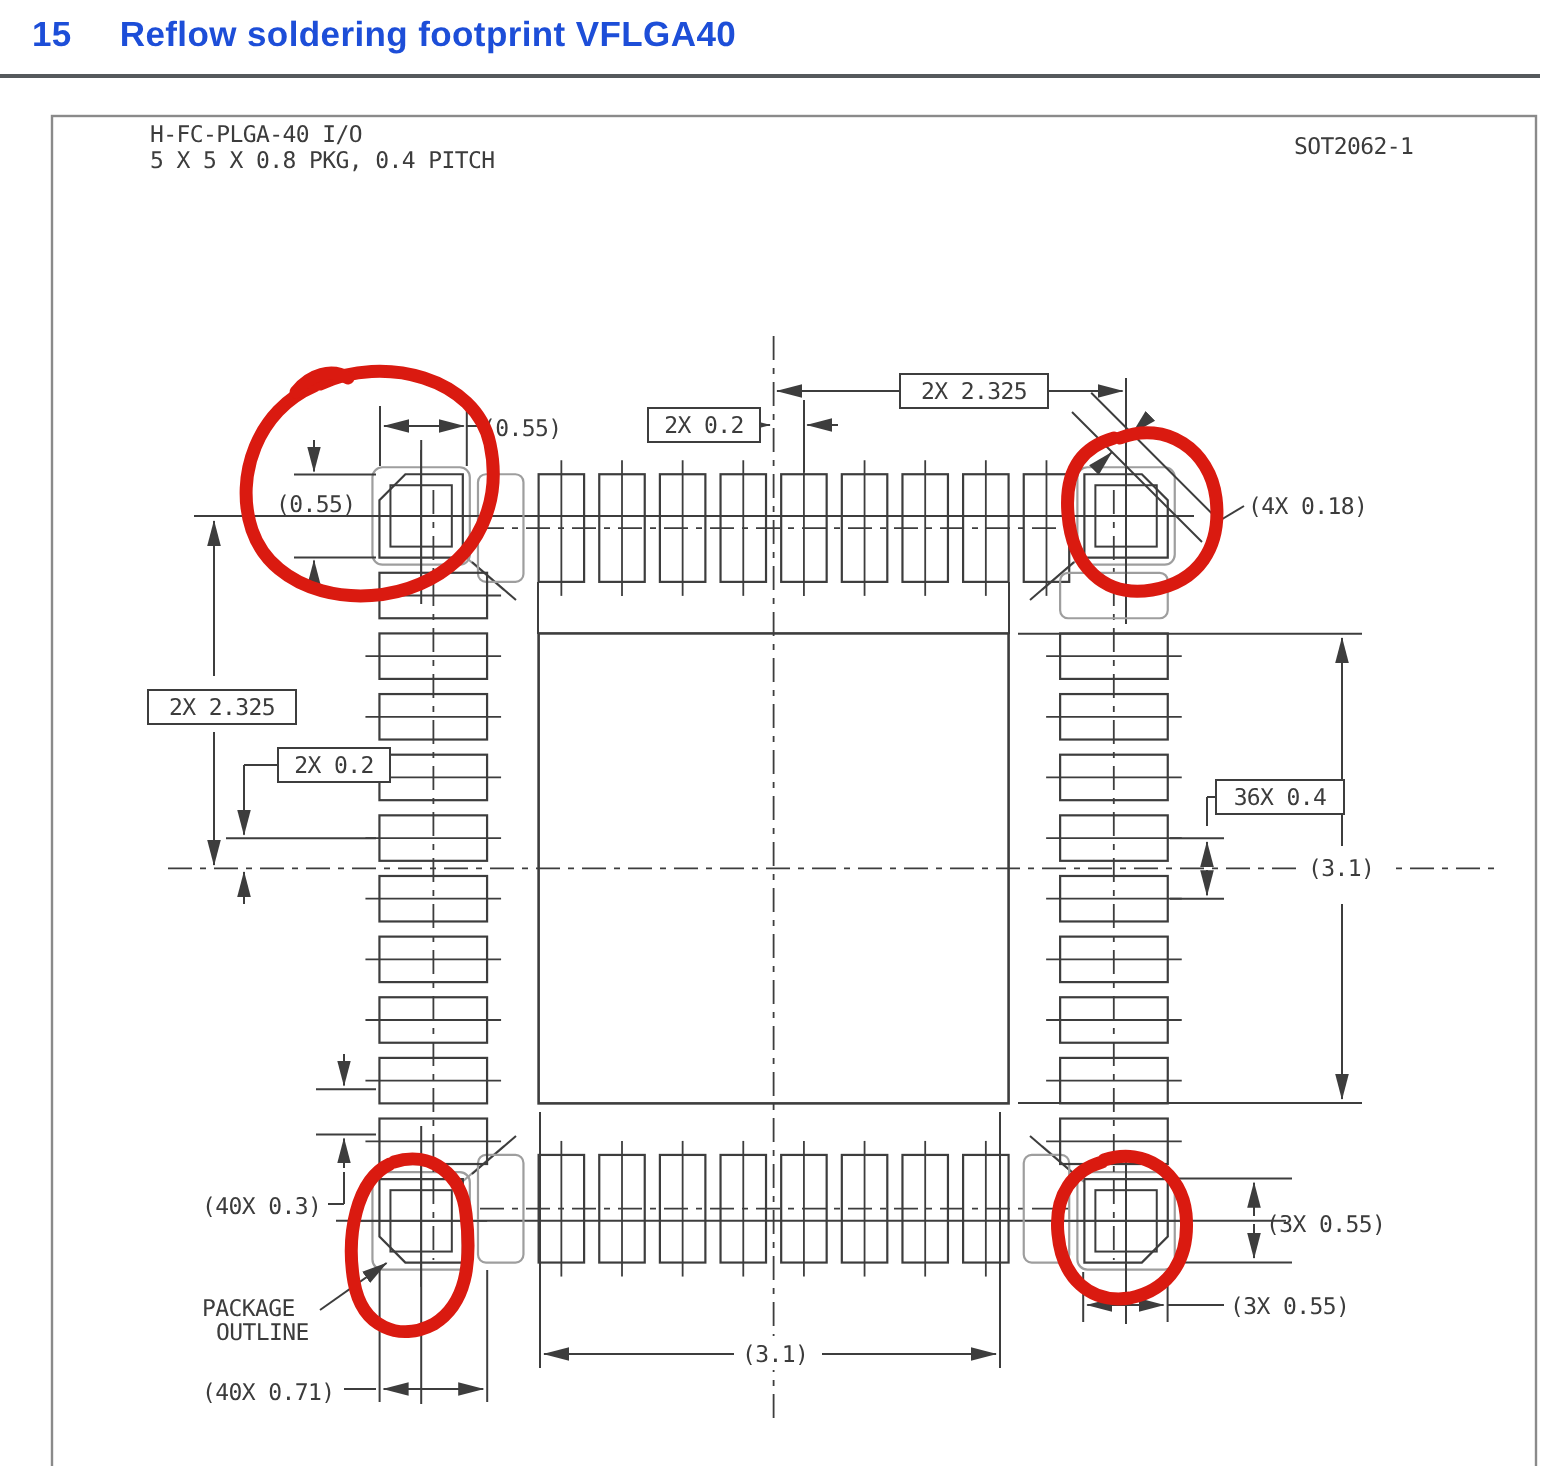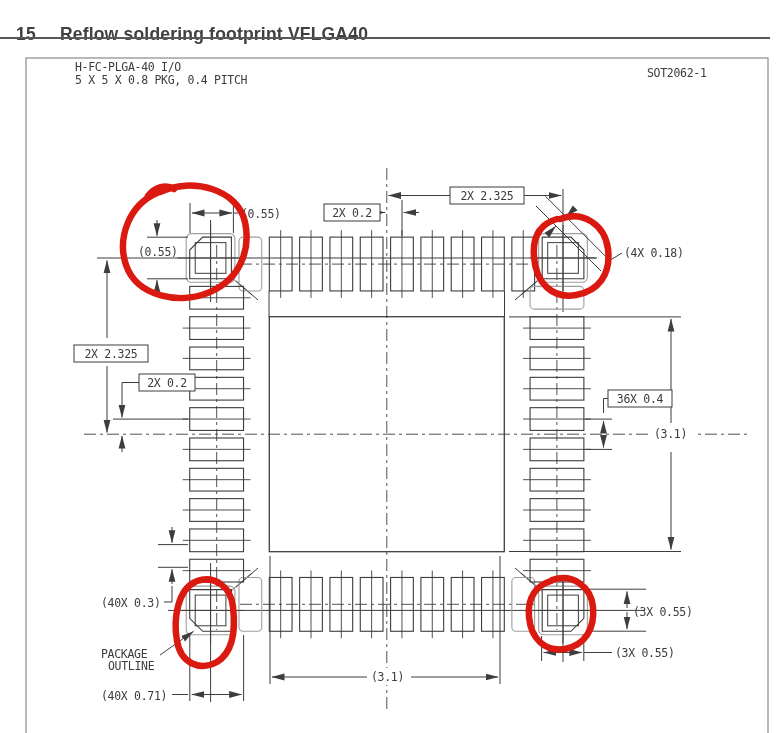--- a/index.html
+++ b/index.html
@@ -1,19 +1,19 @@
 <!DOCTYPE html>
 <html><head>
 <meta charset="utf-8">
 <style>
   html,body{margin:0;padding:0;background:#ffffff;}
   body{width:783px;height:733px;position:relative;overflow:hidden;
        font-family:"Liberation Sans",sans-serif;}
-  .title-row{position:absolute;top:24px;left:16px;font-weight:bold;
-       font-size:17.5px;color:#404040;letter-spacing:.2px;}
+  .title-row{position:absolute;top:7px;left:16px;font-weight:bold;
+       font-size:17.5px;color:#1d4ed8;letter-spacing:.2px;}
   .title-row .num{margin-right:24px;}
   .title-rule{position:absolute;top:37px;left:0;width:770px;height:2px;
        background:#55595c;}
   svg{position:absolute;top:0;left:0;}
   svg text{font-family:"DejaVu Sans Mono","Liberation Mono",monospace;
        font-size:11.5px;fill:#3c3c3c;letter-spacing:-0.3px;}
   .dimbox{fill:#ffffff;stroke:#3d3d3d;stroke-width:1;}
   .whitebg{fill:#ffffff;}
   .boxtxt{text-anchor:middle;}
   .red-annot{fill:none;stroke-width:6.5px;stroke-linecap:round;stroke-linejoin:round;}

